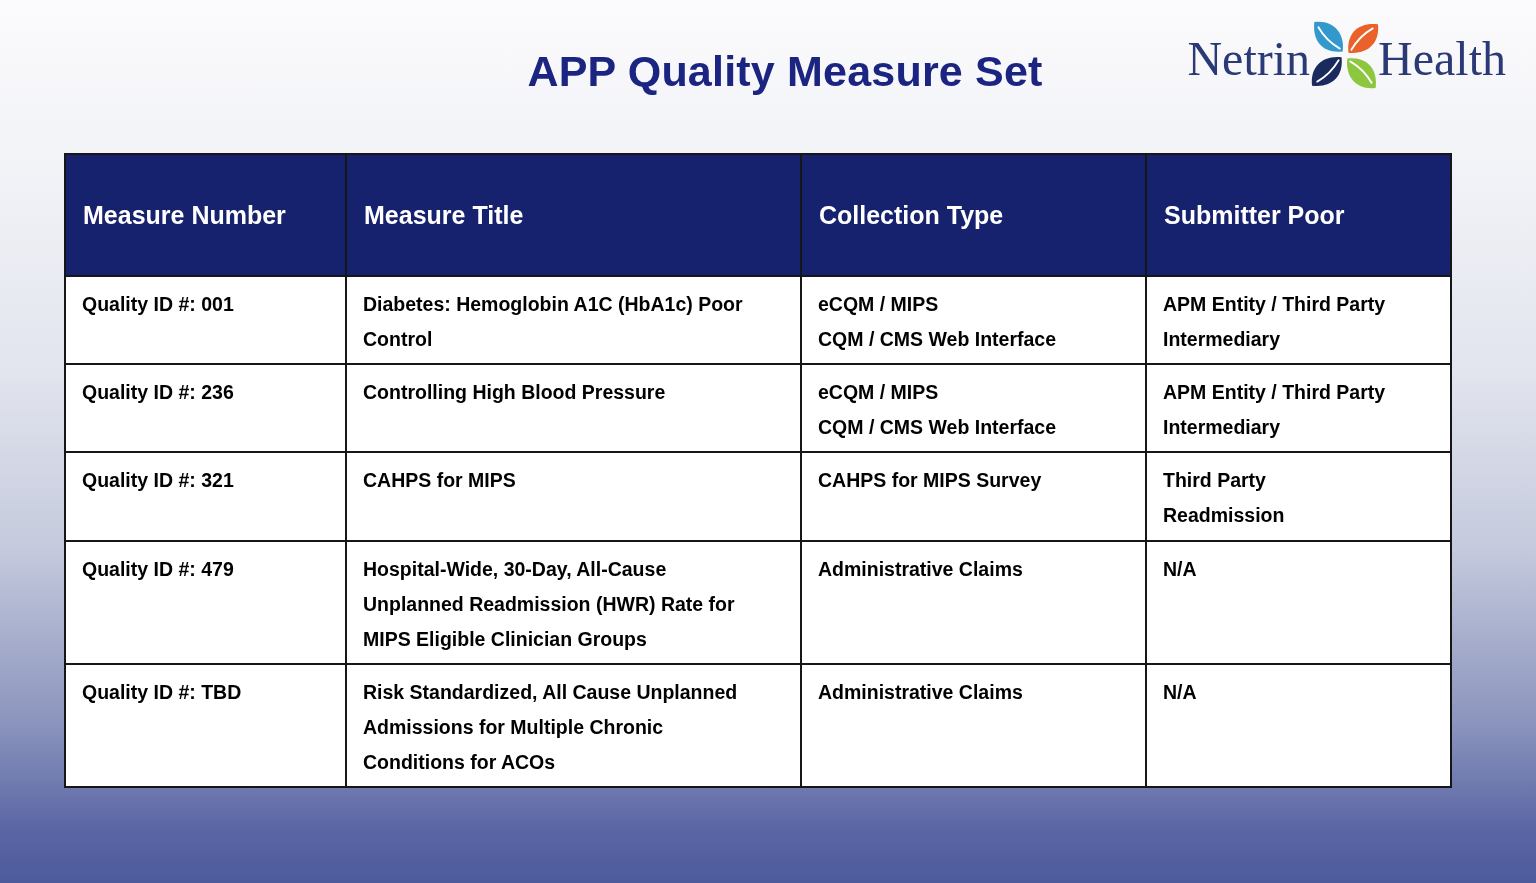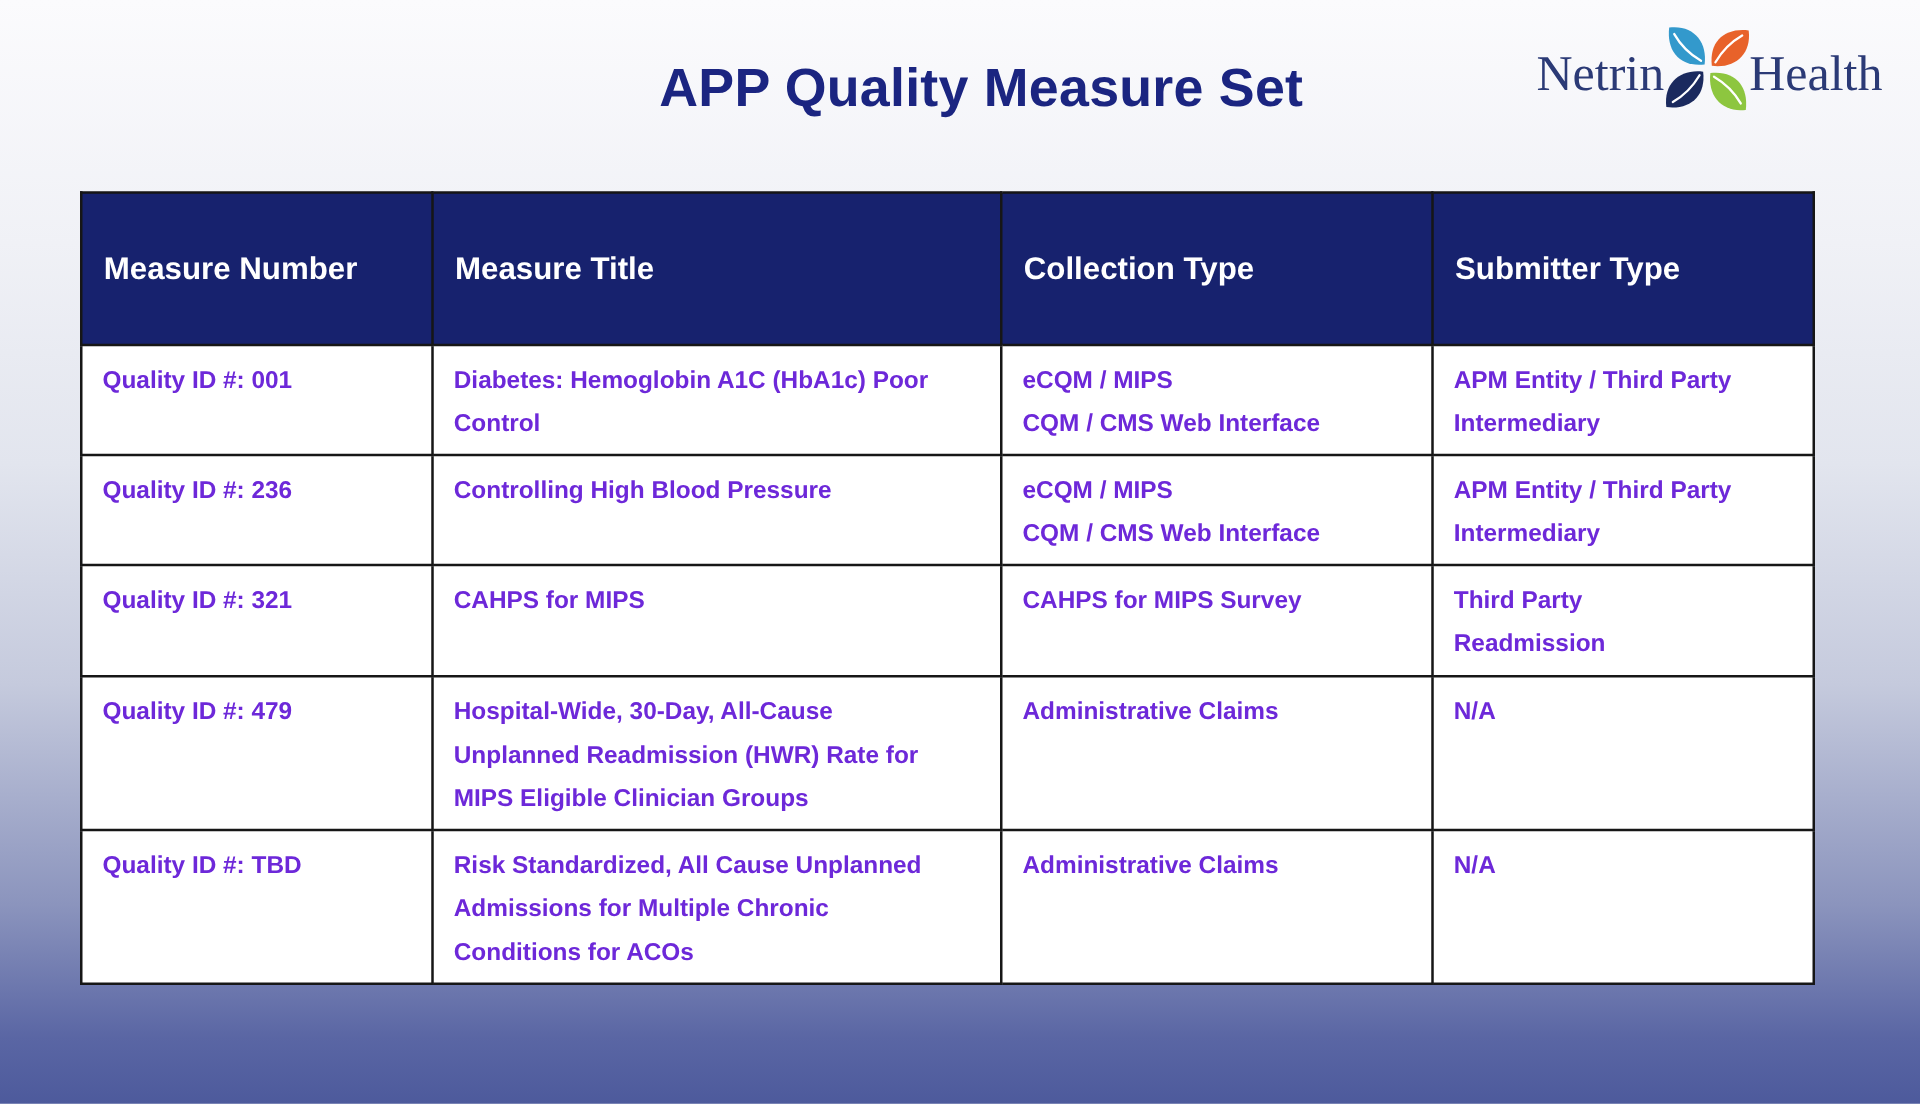--- a/index.html
+++ b/index.html
@@ -10,35 +10,35 @@
   }
 
   .page-title {
     position:absolute; top:47px; left:0; width:1570px; text-align:center;
     font-size:43px; font-weight:800; color:#1b2581; letter-spacing:.2px;
   }
 
   .logo {
     position:absolute; top:16px; right:30px;
     display:flex; align-items:center;
-    font-family:"Liberation Serif", serif; font-size:40px; color:#2b3a76;
+    font-family:"Liberation Serif", serif; font-size:48px; color:#2b3a76;
   }
   .logo .mark { margin:0 -4px 0 -2px; position:relative; top:2px; }
 
   table.qtable {
     position:absolute; left:64px; top:153px; width:1386px;
     border-collapse:collapse; table-layout:fixed;border-radius:13px;
   }
   table.qtable, .qtable th, .qtable td { border:2px solid #161616; }
   .qtable th {
     background:#17226e; color:#ffffff; text-align:left; vertical-align:middle;
     font-size:25px; font-weight:700; height:120px; padding:0 8px 0 17px;
   }
   .qtable td {
-    background:#ffffff; color:#6d28d9; vertical-align:top;
+    background:#ffffff; color:#000000; vertical-align:top;
     font-size:19.5px; font-weight:700; line-height:1.8;
     padding:10px 14px 6px 16px; white-space:pre-line;
   }
   .qtable td.lh-tight { line-height:1.38; padding-top:15px; }
   tbody tr:nth-child(1) { height:86px; }
   tbody tr:nth-child(2) { height:85px; }
   tbody tr:nth-child(3) { height:86px;margin-top:43px; }
   tbody tr:nth-child(4) { height:86px; }
   tbody tr:nth-child(5) { height:121px;margin-top:32px; }
   tbody tr:nth-child(6) { height:119px; }
@@ -72,21 +72,21 @@
     <col style="width:281px">
       <col style="width:455px">
       <col style="width:345px">
       <col style="width:305px">
   </colgroup>
   <thead>
     <tr>
       <th>Measure Number</th>
       <th>Measure Title</th>
       <th>Collection Type</th>
-      <th>Submitter Type</th>
+      <th>Submitter Poor</th>
     </tr>
   </thead>
   <tbody>
     <tr>
       <td>Quality ID #: 001</td>
       <td>Diabetes: Hemoglobin A1C (HbA1c) Poor
 Control</td>
       <td>eCQM / MIPS
 CQM / CMS Web Interface</td>
       <td>APM Entity / Third Party

